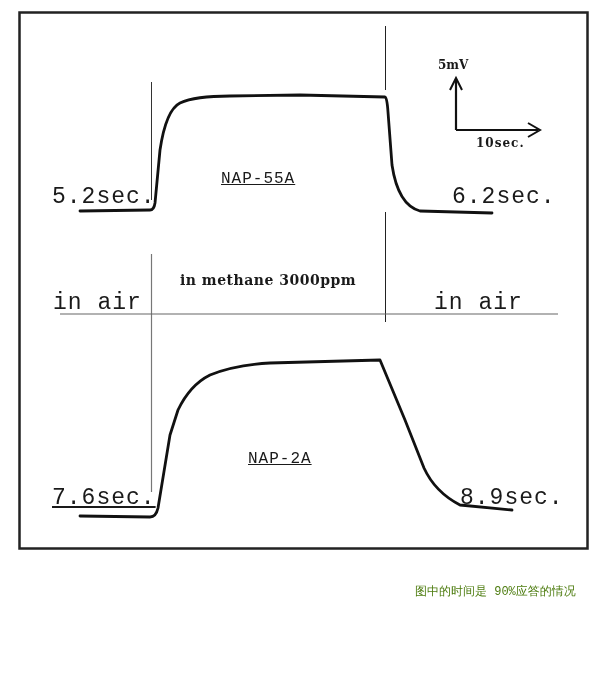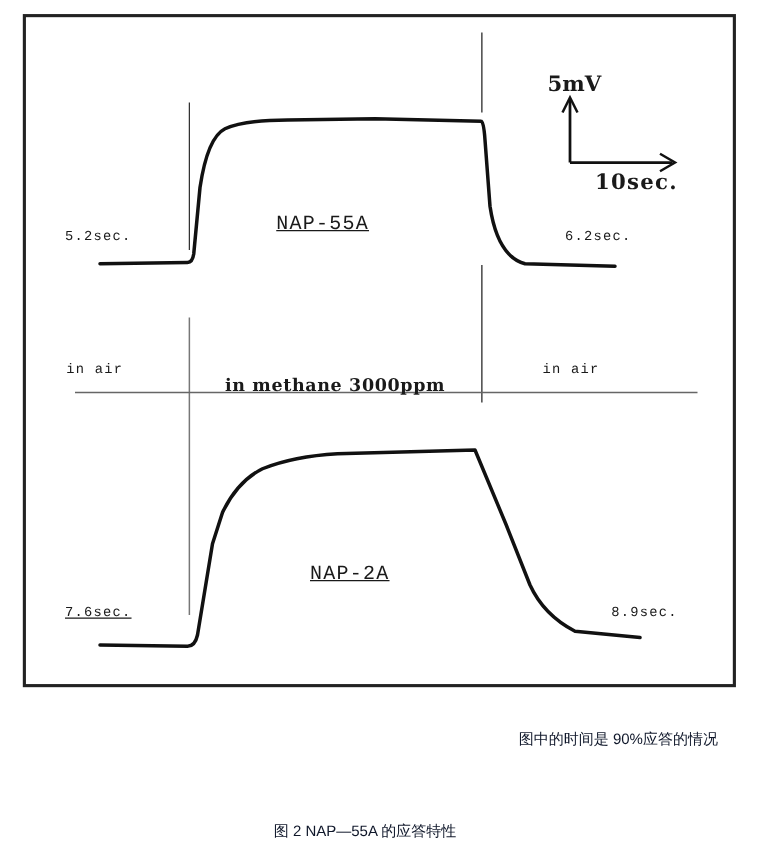--- a/index.html
+++ b/index.html
@@ -1,23 +1,23 @@
 <!DOCTYPE html>
 <html><head>
 <meta charset="utf-8">
 <style>
   html,body{margin:0;padding:0;background:#ffffff;}
   body{width:608px;height:684px;position:relative;overflow:hidden;font-family:"DejaVu Serif",serif;}
   #fig{position:absolute;left:0;top:0;width:608px;height:684px;}
   .lbl{position:absolute;white-space:nowrap;color:#1a1a1a;font-family:"Liberation Mono","DejaVu Sans Mono",monospace;}
   .big{font-size:16px;letter-spacing:1px;text-decoration:underline;}
-  .mid{font-size:11px;letter-spacing:1px;}
+  .mid{font-size:23px;letter-spacing:1px;}
   .sm{font-size:14px;font-weight:bold;font-family:"DejaVu Serif",serif;letter-spacing:0.5px;}
-  .tiny{font-size:17px;font-weight:bold;font-family:"DejaVu Serif",serif;}
-  .cap{position:absolute;white-space:nowrap;font-family:Liberation Sans, sans-serif;font-size:12px;color:#0f172a;}
+  .tiny{font-size:12px;font-weight:bold;font-family:"DejaVu Serif",serif;}
+  .cap{position:absolute;white-space:nowrap;font-family:Liberation Mono, monospace;font-size:12px;color:#4d7c0f;}
 </style>
 </head>
 <body>
 
 <div id="fig">
   <svg width="608" height="684" viewBox="0 0 608 684">
 
     <rect x="19.5" y="12.5" width="568" height="536" fill="none" stroke="#222" stroke-width="2.5"></rect>
 
     <line x1="151.5" y1="82" x2="151.5" y2="200" stroke="#333" stroke-width="1"></line>
@@ -39,24 +39,23 @@
     </g>
   </svg>
 
   
   <span class="lbl big" style="left:221px;top:170px;">NAP-55A</span>
   <span class="lbl big" style="left:248px;top:450px;text-align:center;">NAP-2A</span>
 
   <span class="lbl mid" style="left:52px;top:184px;">5.2sec.</span>
   <span class="lbl mid" style="left:452px;top:184px;">6.2sec.</span>
   <span class="lbl mid" style="left:52px;top:485px;text-decoration:underline;">7.6sec.</span>
-  <span class="lbl mid" style="left:489px;top:485px;">8.9sec.</span>
+  <span class="lbl mid" style="left:460px;top:485px;">8.9sec.</span>
 
   <span class="lbl mid" style="left:53px;top:290px;">in air</span>
-  <span class="lbl sm" style="left:180px;top:301px;">in methane 3000ppm</span>
+  <span class="lbl sm" style="left:180px;top:272px;">in methane 3000ppm</span>
   <span class="lbl mid" style="left:434px;top:290px;">in air</span>
 
   <span class="lbl tiny" style="left:438px;top:58px;">5mV</span>
   <span class="lbl tiny" style="left:476px;top:136px;letter-spacing:1px;">10sec.</span>
 
   <span class="cap" style="left:415px;top:583px;">图中的时间是 90%应答的情况</span>
-  <span class="cap" style="left:219px;top:657px;">图 2  NAP—55A 的应答特性</span>
 </div>
 
 </body></html>

